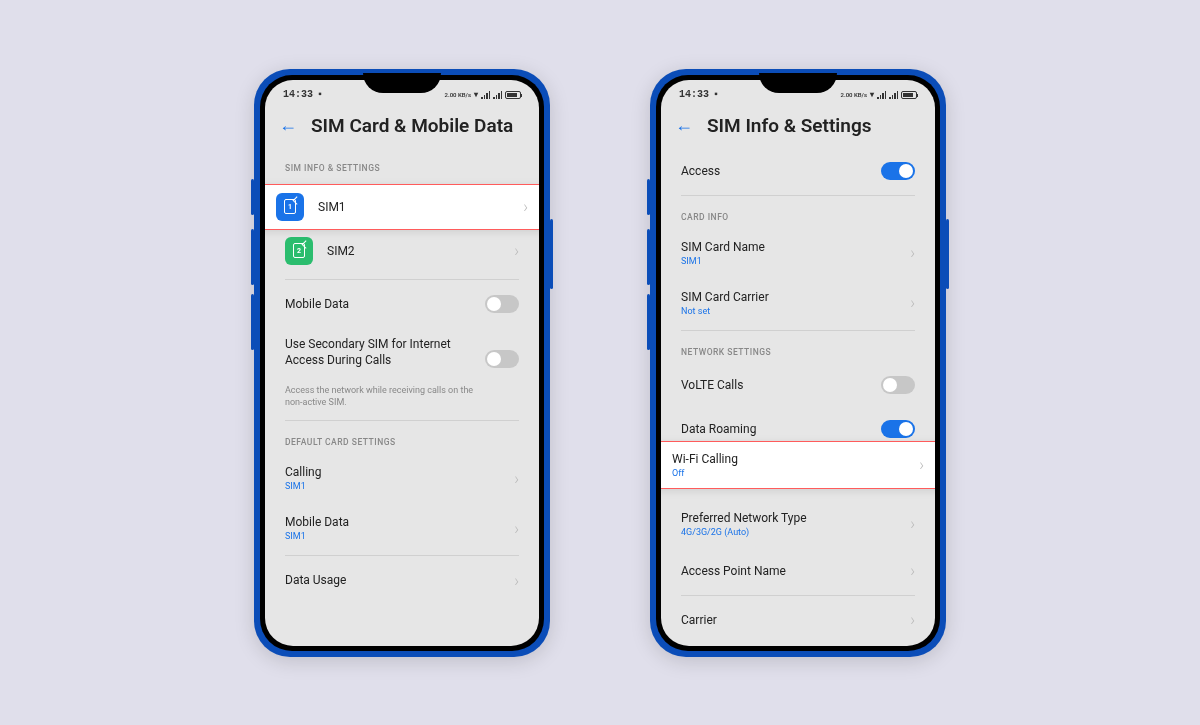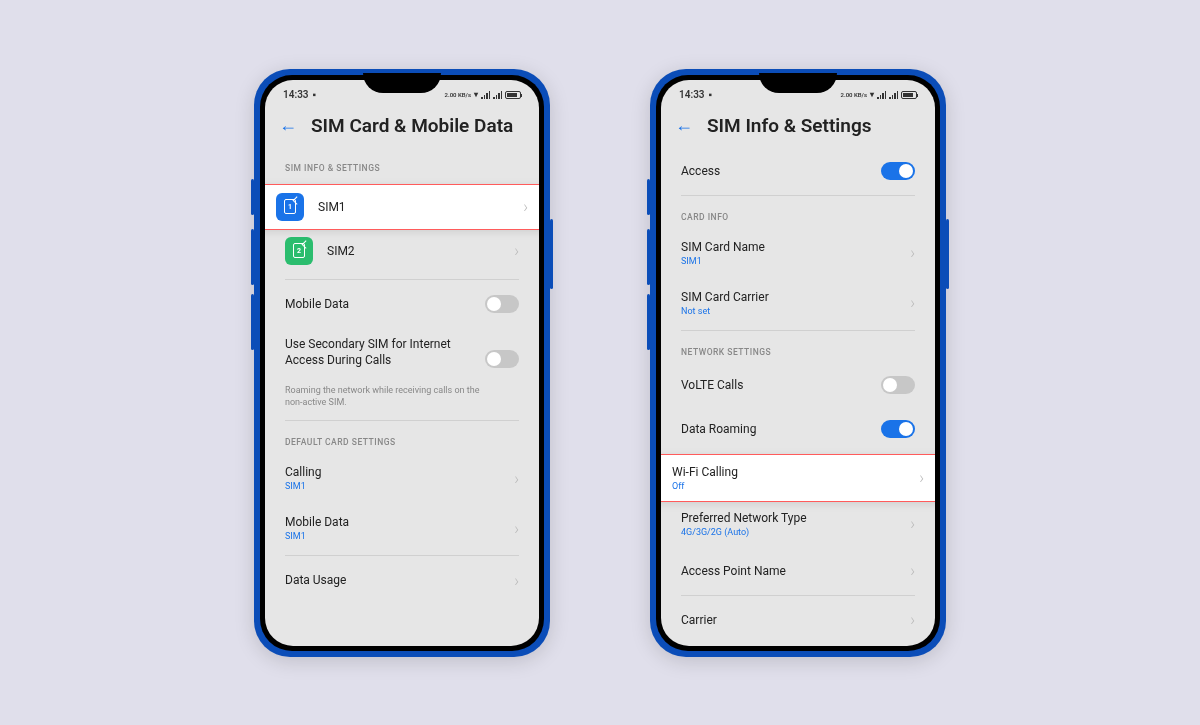--- a/index.html
+++ b/index.html
@@ -63,21 +63,21 @@
   .status-bar {
     height: 26px;
     display: flex;
     align-items: center;
     justify-content: space-between;
     padding: 4px 18px 0 18px;
     font-size: 10px;
     font-weight: 600;
     color: #333;
   }
-  .status-left { display: flex; align-items: flex-end; gap: 4px; }
+  .status-left { display: flex; align-items: flex-end; gap: 4px; font-family: Liberation Mono, monospace; }
   .status-right { display: flex; align-items: center; gap: 3px; font-size: 8px; }
   .mini-txt { font-size: 6px; line-height: 6px; text-align: right; }
 
   .header {
     display: flex;
     align-items: center;
     padding: 8px 14px 12px 14px;
     gap: 14px;
   }
   .back-arrow {
@@ -204,21 +204,21 @@
   }
   .highlight .row { width: 100%; }
 
   .phone1 .highlight {
     top: 104px;
     left: -10px;
     right: -10px;
     height: 46px;
   }
   .phone2 .highlight {
-    top: 374px;
+    top: 361px;
     left: -10px;
     right: -10px;
     height: 48px;
   }
   .spacer { height: 46px; }
 
   .signal {
     display: inline-flex;
     align-items: flex-end;
     gap: 1px;
@@ -325,21 +325,21 @@
         <div class="row">
           <div class="row-main">
               <div class="row-title">Mobile Data</div>
             </div>
           <div class="toggle off"></div>
         </div>
 
         <div class="row" style="align-items:flex-start;padding-top:10px;padding-bottom:10px">
           <div class="row-main">
             <div class="row-title multi">Use Secondary SIM for Internet Access During Calls</div>
-            <div class="row-desc">Roaming the network while receiving calls on the non-active SIM.</div>
+            <div class="row-desc">Access the network while receiving calls on the non-active SIM.</div>
           </div>
           <div class="toggle off" style="margin-top:14px"></div>
         </div>
 
         <div class="divider"></div>
         <div class="section-label">DEFAULT CARD SETTINGS</div>
 
         <div class="row">
           <div class="row-main">
             <div class="row-title">Calling</div>

